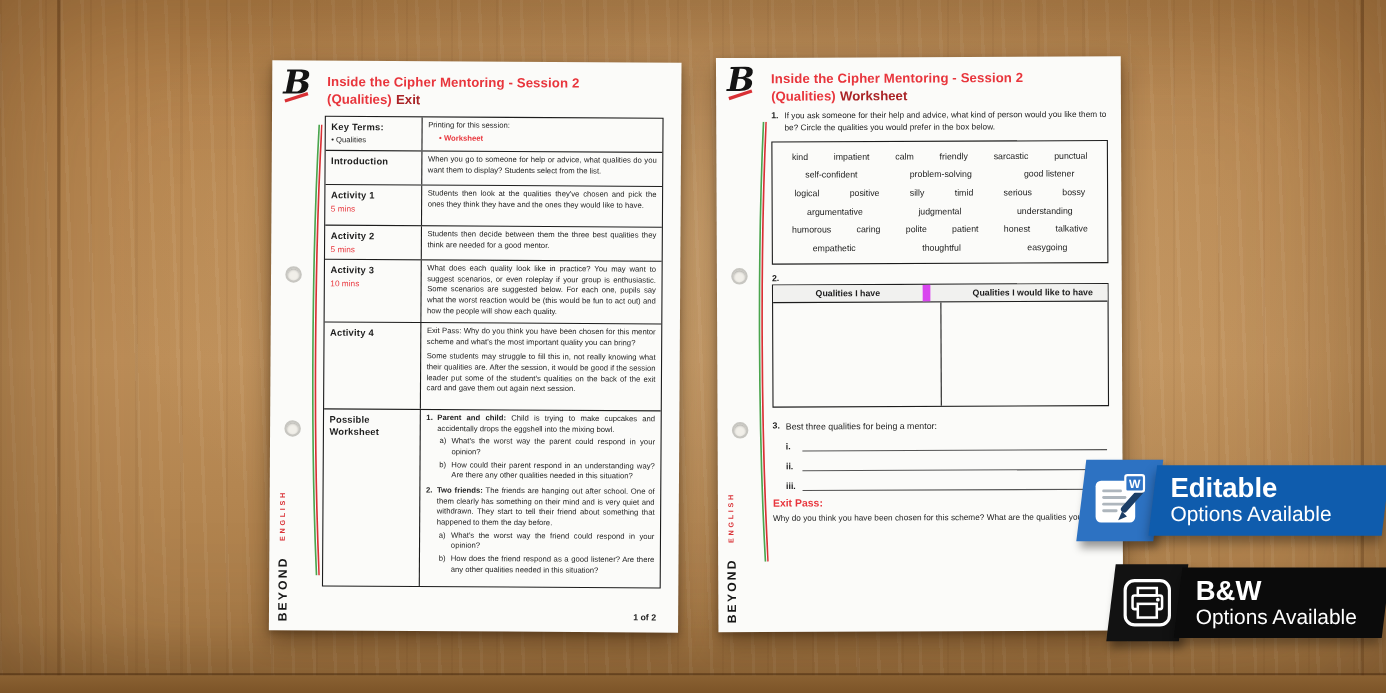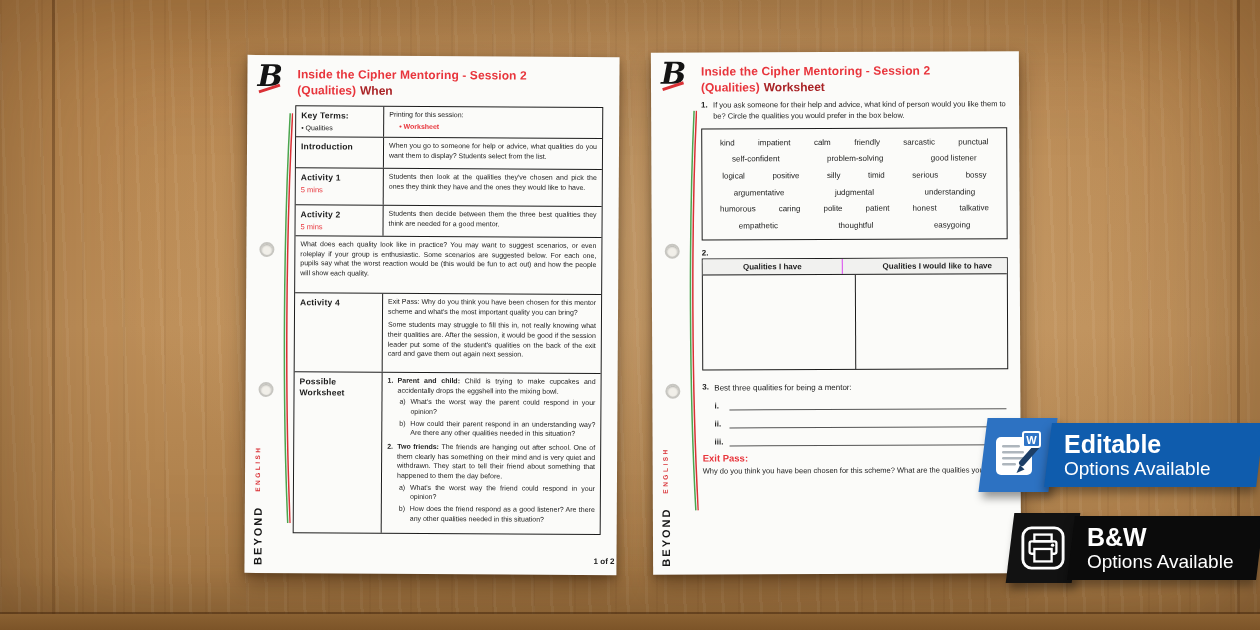--- a/index.html
+++ b/index.html
@@ -32,21 +32,21 @@
   .tq { color:#e8353c; font-weight:bold; }
   .tt { color:#a92326; font-weight:800; margin-left:4px; }
 
   .swoosh { position:absolute; left:34px; top:58px; }
 
   .brand-vert { position:absolute; left:4px; bottom:8px; writing-mode:vertical-rl; transform:rotate(180deg); white-space:nowrap; }
   .bv-main { font-weight:bold; font-size:11px; letter-spacing:2px; color:#161616; }
   .bv-sub  { font-weight:bold; font-size:6.5px; letter-spacing:2.5px; color:#d93035; margin-inline-start:9px; }
 
   .hole { position:absolute; left:13px; width:11px; height:11px; border-radius:50%; background:#f1efe9; border:2px solid #c7c6c1; box-shadow:inset 0 1px 2px rgba(0,0,0,.28); }
-  .pagenum { position:absolute; right:2px; bottom:9px; font-size:8px; font-weight:bold; color:#222; }
+  .pagenum { position:absolute; right:20px; bottom:9px; font-size:8px; font-weight:bold; color:#222; }
 
   
   .ptable { position:absolute; left:48px; top:50px; width:306px; border:1.3px solid #1d1d1d; }
   .prow { display:flex; border-bottom:1px solid #1d1d1d; }
   .prow:last-child { border-bottom:none; }
   .pl { width:88px; border-right:1px solid #1d1d1d; padding:4px 4px 3px 5px; box-sizing:border-box; }
   .lbl { display:block; font-weight:bold; font-size:8.5px; color:#1c1c1c; letter-spacing:.2px; line-height:1.3; }
   .mins { display:block; margin-top:2px; color:#e8353c; font-weight:normal; font-size:7.5px; }
   .sub { display:block; margin-top:3px; font-size:7px; color:#222; }
   .pb { flex:1; padding:3px 5px 3px 5px; font-size:7px; line-height:1.38; color:#222; text-align:justify; }
@@ -67,21 +67,21 @@
   
   .q1 { position:absolute; left:50px; top:48px; width:308px; display:flex; }
   .qnum { width:12px; flex:none; font-size:8px; font-weight:bold; color:#1c1c1c; }
   .qtxt { flex:1; font-size:7.5px; line-height:1.4; color:#222; }
   .qbox { position:absolute; left:50px; top:76px; width:306px; height:112px; border:1.2px solid #1d1d1d; box-sizing:border-box; padding:5px 6px; display:flex; flex-direction:column; justify-content:space-around; }
   .qrow { display:flex; justify-content:space-around; font-size:8px; color:#1c1c1c; }
   .q2num { position:absolute; left:50px; top:196px; font-size:8px; font-weight:bold; color:#1c1c1c; }
   .wtable { position:absolute; left:50px; top:206px; width:306px; border:1.2px solid #1d1d1d; box-sizing:border-box; }
   .hrow { display:flex; border-bottom:1px solid #1d1d1d; background:#f1f1ef; }
   .hcell { flex:1; text-align:center; font-size:8px; font-weight:bold; padding:3px 0; color:#1c1c1c; }
-  .hcell + .hcell { border-left:1px solid #d946ef;padding-left:25px; }
+  .hcell + .hcell { border-left:7px solid #d946ef;padding-left:25px; }
   .brow { display:flex; height:94px; }
   .bcell { flex:1; }
   .bcell + .bcell { border-left:1px solid #1d1d1d; }
   .q3 { position:absolute; left:50px; top:330px; width:308px; display:flex; }
   .q3t { font-size:8px; }
   .q3-line { position:absolute; left:62px; width:292px; display:flex; align-items:flex-end; }
   .roman { width:15px; font-size:8px; font-weight:bold; color:#1c1c1c; flex:none; }
   .rule { flex:1; border-bottom:1px solid #555; height:9px; }
   .exit-label { position:absolute; left:50px; top:400px; color:#e8353c; font-weight:bold; font-size:9.5px; }
   .exit-text { position:absolute; left:50px; top:414px; width:306px; font-size:7.5px; color:#222; line-height:1.4; }
@@ -112,21 +112,21 @@
 
   <div class="page page-plan">
     <svg class="swoosh" width="12" height="410" viewBox="0 0 12 410">
       <path d="M9 0 C 3 120, 3 290, 9 410" stroke="#4aa54e" stroke-width="1.5" fill="none"></path>
       <path d="M11.4 0 C 5.4 120, 5.4 290, 11.4 410" stroke="#d93035" stroke-width="1.5" fill="none"></path>
     </svg>
     <div class="logo">B</div>
     <div class="title-block">
       <div class="title-l1">Inside the Cipher Mentoring - Session 2</div>
       <div class="title-l2">
-        <span class="tq">(Qualities)</span><span class="tt">When</span>
+        <span class="tq">(Qualities)</span><span class="tt">Exit</span>
       </div>
     </div>
 
     <div class="ptable">
       <div class="prow" style="min-height:30px">
         <div class="pl">
           <span class="lbl">Key Terms:</span>
           <span class="sub">• Qualities</span>
         </div>
         <div class="pb pb-left">
@@ -152,20 +152,24 @@
 
       <div class="prow" style="min-height:30px">
         <div class="pl">
           <span class="lbl">Activity 2</span>
           <span class="mins">5 mins</span>
         </div>
         <div class="pb">Students then decide between them the three best qualities they think are needed for a good mentor.</div>
       </div>
 
       <div class="prow" style="min-height:56px">
+        <div class="pl">
+          <span class="lbl">Activity 3</span>
+          <span class="mins">10 mins</span>
+        </div>
         <div class="pb">What does each quality look like in practice? You may want to suggest scenarios, or even roleplay if your group is enthusiastic. Some scenarios are suggested below. For each one, pupils say what the worst reaction would be (this would be fun to act out) and how the people will show each quality.</div>
       </div>
 
       <div class="prow" style="min-height:78px">
         <div class="pl">
             <span class="lbl">Activity 4</span>
           </div>
         <div class="pb">
           <span class="para">Exit Pass: Why do you think you have been chosen for this mentor scheme and what's the most important quality you can bring?</span>
           <span class="para">Some students may struggle to fill this in, not really knowing what their qualities are. After the session, it would be good if the session leader put some of the student's qualities on the back of the exit card and gave them out again next session.</span>

